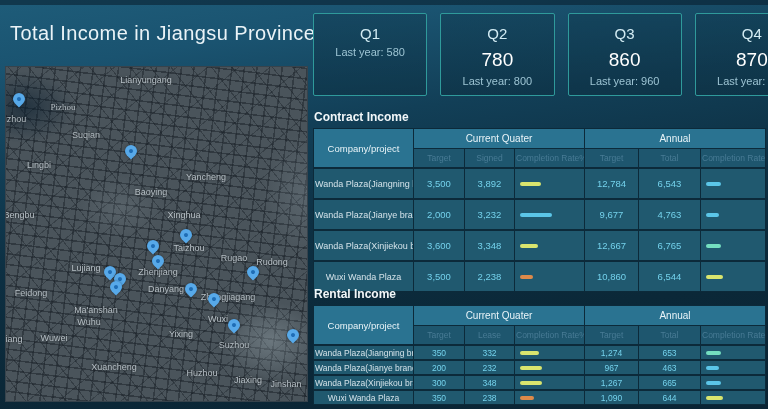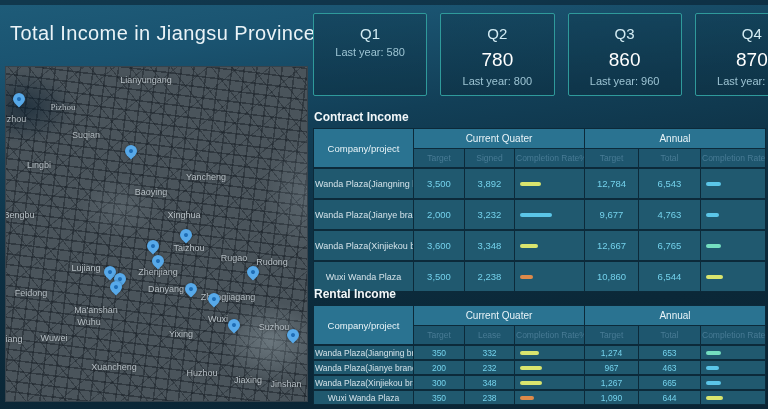--- a/index.html
+++ b/index.html
@@ -102,21 +102,21 @@
         <span class="city-label" style="left: 152px; top: 205px;">Zhenjiang</span>
         <span class="city-label" style="left: 160px; top: 222px;">Danyang</span>
         <span class="city-label" style="left: 25px; top: 226px;">Feidong</span>
         <span class="city-label" style="left: 222px; top: 230px;">Zhangjiagang</span>
         <span class="city-label" style="left: 90px; top: 243px;">Ma'anshan</span>
         <span class="city-label" style="left: 212px; top: 252px;">Wuxi</span>
         <span class="city-label" style="left: 83px; top: 255px;">Wuhu</span>
         <span class="city-label" style="left: 175px; top: 267px;">Yixing</span>
         <span class="city-label" style="left: 48px; top: 271px;">Wuwei</span>
         <span class="city-label" style="left: 2px; top: 272px;">Lujiang</span>
-        <span class="city-label" style="left: 228px; top: 260px; margin-left: 40px;">Suzhou</span>
+        <span class="city-label" style="left: 228px; top: 278px;">Suzhou</span>
         <span class="city-label" style="left: 108px; top: 300px;">Xuancheng</span>
         <span class="city-label" style="left: 196px; top: 306px;">Huzhou</span>
         <span class="city-label" style="left: 242px; top: 313px;">Jiaxing</span>
         <span class="city-label" style="left: 280px; top: 317px;">Jinshan</span>
       </div>
     <div id="pin-layer">
         <div class="pin" style="left: 7px; top: 26px;"></div>
         <div class="pin" style="left: 119px; top: 78px;"></div>
         <div class="pin" style="left: 174px; top: 162px;"></div>
         <div class="pin" style="left: 141px; top: 173px;"></div>

